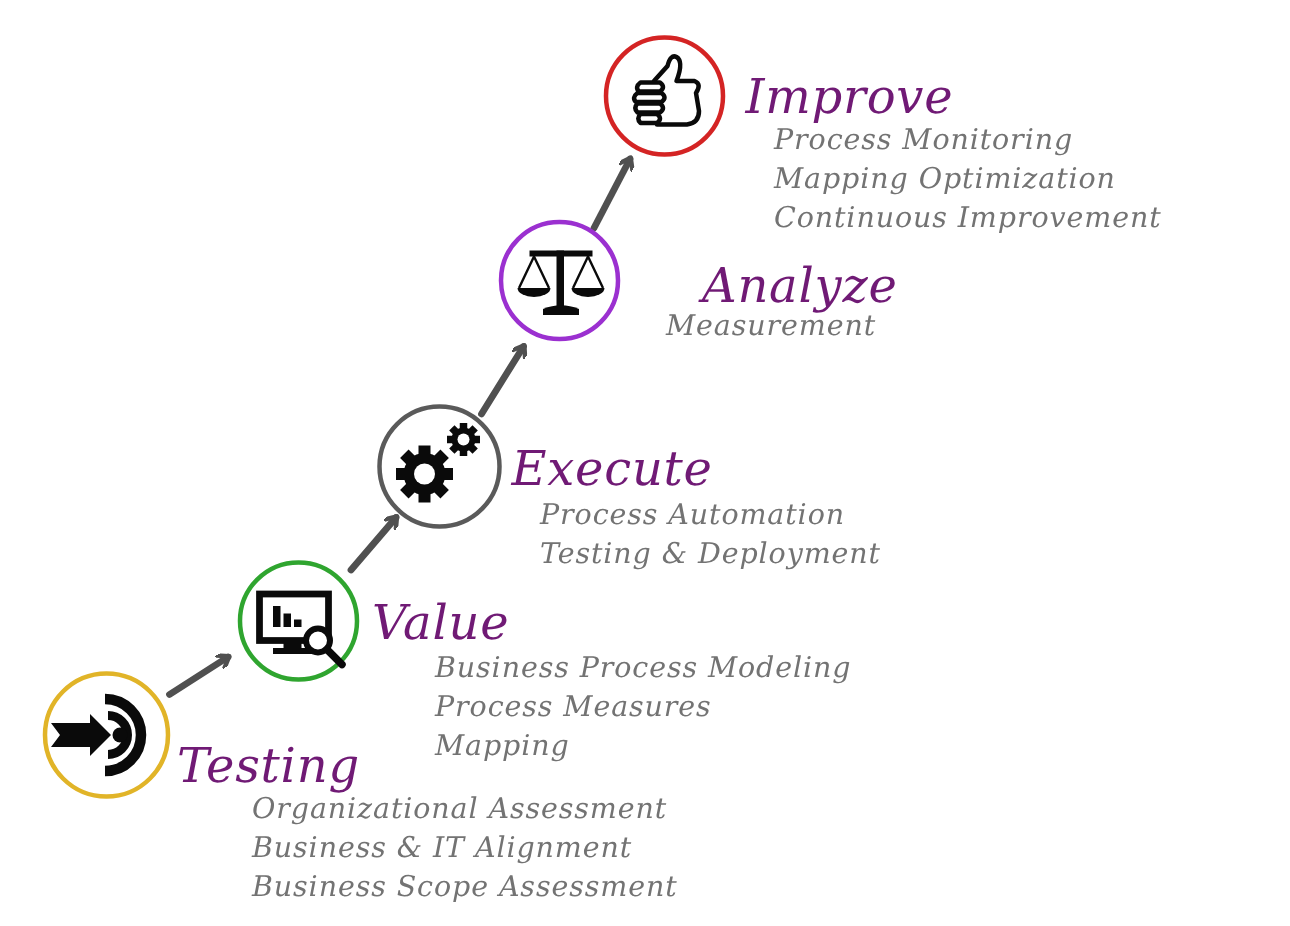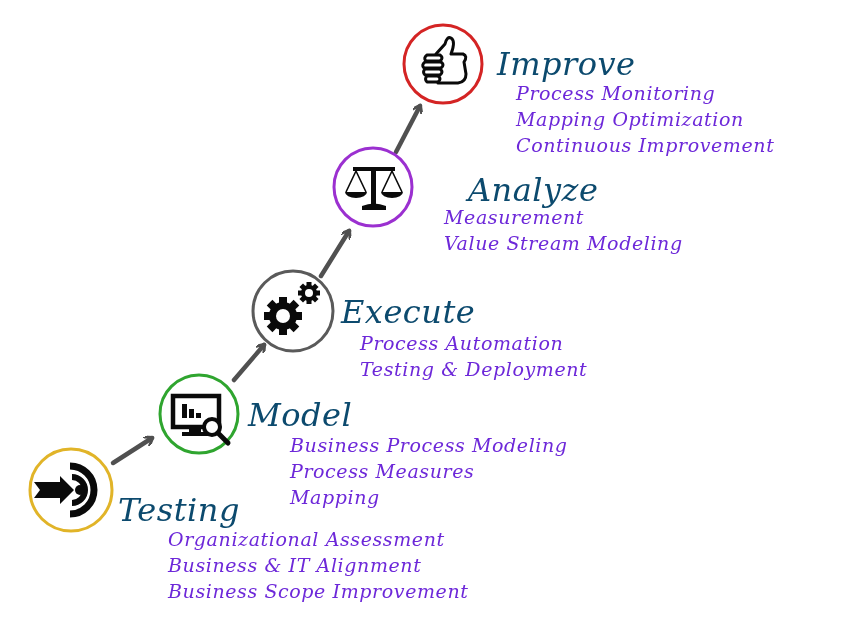--- a/index.html
+++ b/index.html
@@ -1,22 +1,22 @@
 <!DOCTYPE html>
 <html><head>
 <meta charset="utf-8">
 <style>
   html, body { margin: 0; padding: 0; background: #ffffff; }
   body { width: 860px; height: 617px; position: relative; overflow: hidden;
          font-family: "DejaVu Serif", serif; color: #111; }
   svg.canvas { position: absolute; left: 0; top: 0; }
   .stage-title { position: absolute; font-family: "DejaVu Serif", serif; font-style: italic;
-                 font-size: 32px; line-height: 32px; color: #0c4a6e; white-space: nowrap; letter-spacing: 0.5px; }
+                 font-size: 32px; line-height: 32px; color: #701a75; white-space: nowrap; letter-spacing: 0.5px; }
   .items { position: absolute; font-family: "DejaVu Serif", serif; font-style: italic;
-           font-size: 19px; line-height: 26px; color: #6d28d9; white-space: nowrap; letter-spacing: 0.6px; }
+           font-size: 19px; line-height: 26px; color: #737373; white-space: nowrap; letter-spacing: 0.6px; }
   .items div { height: 26px; }
 </style>
 </head>
 <body>
 
 <svg class="canvas" width="860" height="617" viewBox="0 0 860 617">
   <defs>
     <marker id="ah" markerWidth="10" markerHeight="10" refX="7" refY="5" orient="auto" markerUnits="userSpaceOnUse">
       <path d="M1,0 L8,5 L1,10" fill="none" stroke="#505050" stroke-width="3" stroke-linecap="round" stroke-linejoin="round"></path>
     </marker>
@@ -109,40 +109,39 @@
       <path d="M425,69 L440,69 Q444,72 440,75 L425,75 Q422,72 425,69 Z"></path>
       <path d="M427,76 L438,76 Q442,79 438,82 L427,82 Q424,79 427,76 Z"></path>
     </g>
   </g>
 </svg>
 
 <div class="stage-title" style="left:118px; top:494px;">Testing</div>
 <div class="items" style="left:140px; top:526px;margin-left:28px;">
   <div>Organizational Assessment</div>
   <div>Business &amp; IT  Alignment</div>
-  <div>Business Scope Improvement</div>
+  <div>Business Scope Assessment</div>
 </div>
 
-<div class="stage-title" style="left:248px; top:399px;">Model</div>
+<div class="stage-title" style="left:248px; top:399px;">Value</div>
 <div class="items" style="left:268px; top:432px;margin-left:22px;">
   <div>Business Process Modeling</div>
   <div>Process Measures</div>
   <div>Mapping</div>
 </div>
 
 <div class="stage-title" style="left:341px; top:296px;">Execute</div>
 <div class="items" style="left:360px; top:330px;">
   <div>Process Automation</div>
   <div>Testing &amp; Deployment</div>
 </div>
 
 <div class="stage-title" style="left:424px; top:174px;margin-left:44px;">Analyze</div>
 <div class="items" style="left:444px; top:204px;">
   <div>Measurement</div>
-  <div>Value Stream Modeling</div>
 </div>
 
 <div class="stage-title" style="left:497px; top:48px;">Improve</div>
 <div class="items" style="left:516px; top:80px;">
   <div>Process Monitoring</div>
   <div>Mapping Optimization</div>
   <div>Continuous Improvement</div>
 </div>
 
 </body></html>

